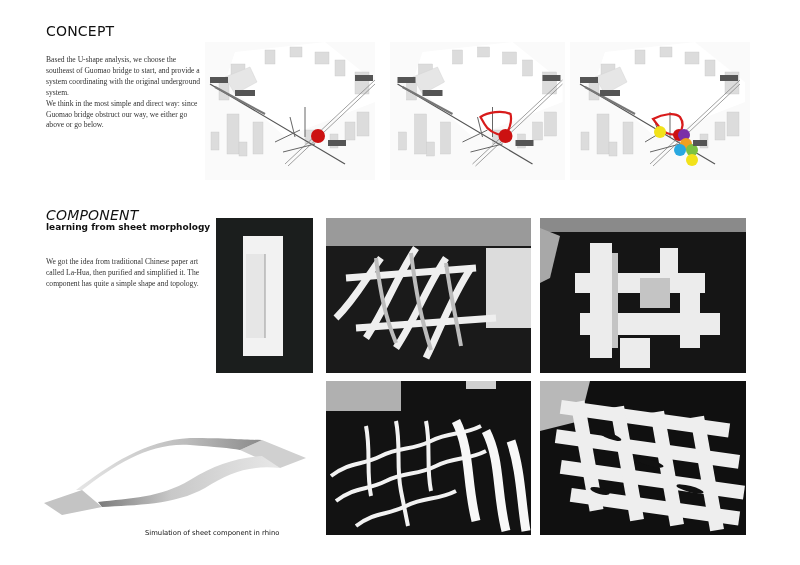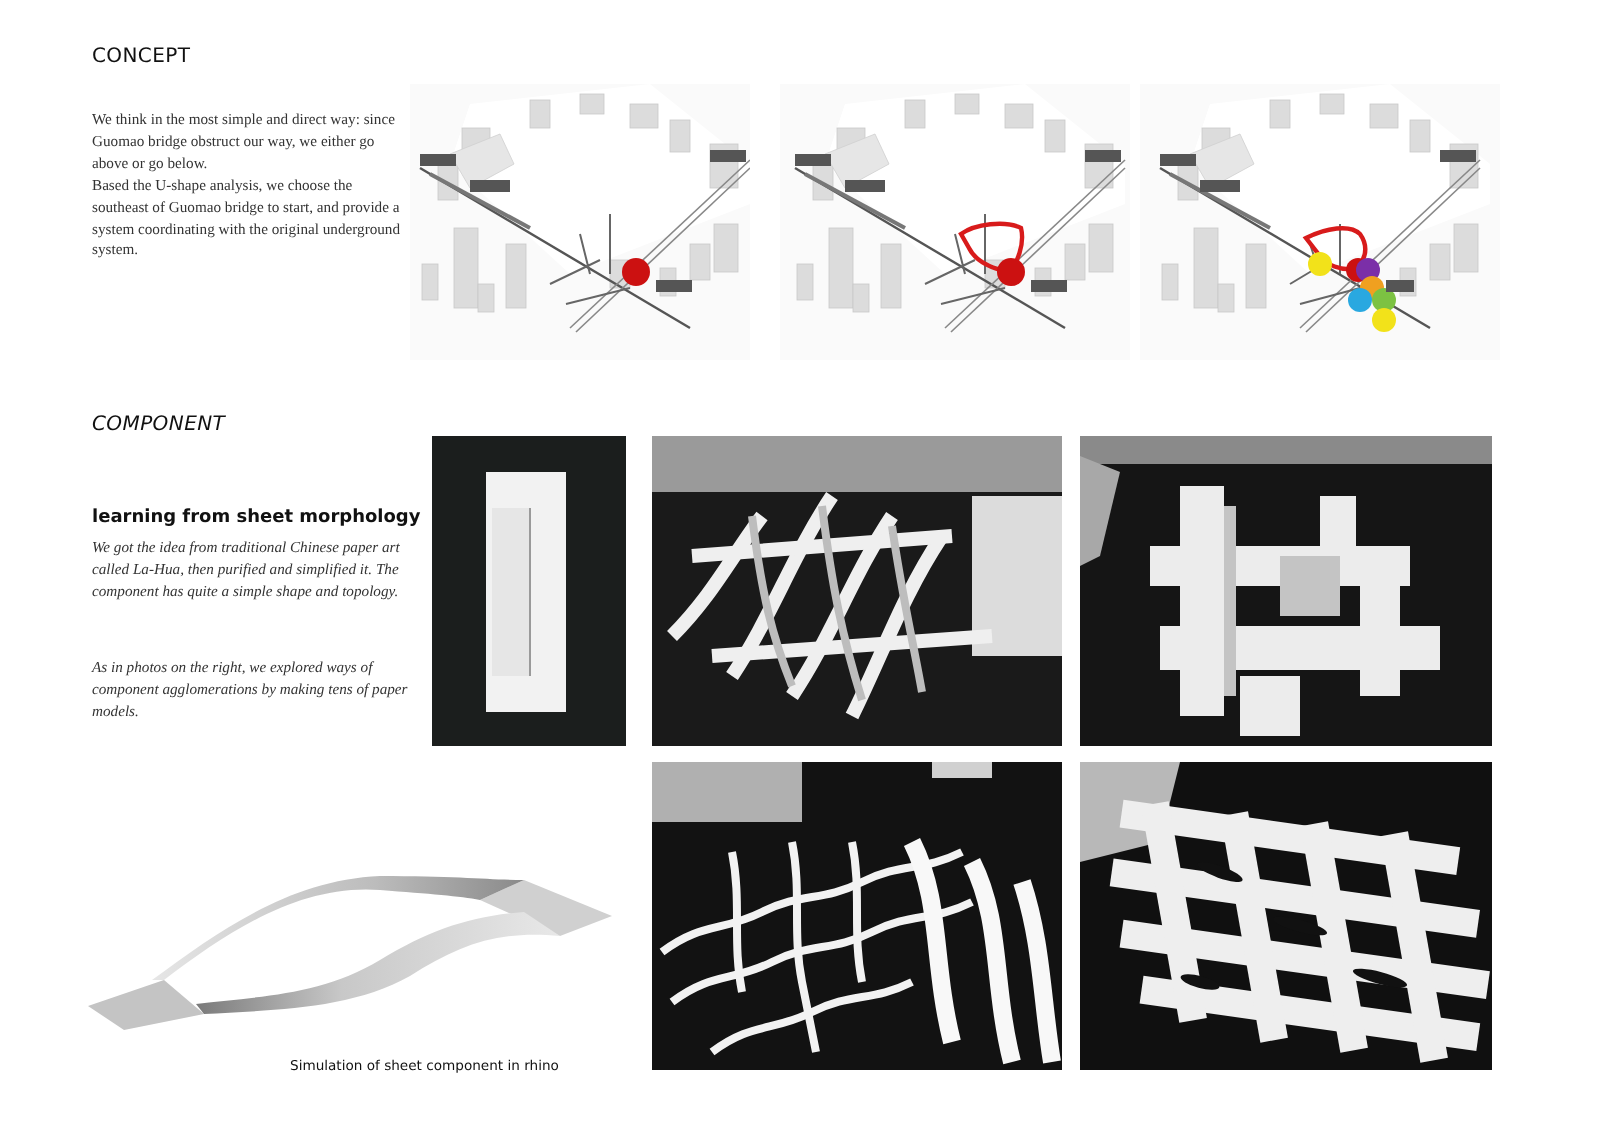--- a/index.html
+++ b/index.html
@@ -1,41 +1,41 @@
 <!DOCTYPE html>
 <html><head>
 <meta charset="utf-8">
 <style>
   * { box-sizing: border-box; margin: 0; padding: 0; }
   html, body { width: 800px; height: 565px; background: #ffffff; overflow: hidden; }
   body { position: relative; font-family: "Liberation Serif", serif; color: #222; }
 
-  .heading { position: absolute; font-family: "DejaVu Sans", sans-serif; font-size: 10px; font-weight: normal; color: #111; letter-spacing: 0.2px; }
+  .heading { position: absolute; font-family: "DejaVu Sans", sans-serif; font-size: 14px; font-weight: normal; color: #111; letter-spacing: 0.2px; }
   .subheading { position: absolute; font-family: "DejaVu Sans", sans-serif; font-size: 9px; font-weight: bold; color: #111; }
   .body-text { position: absolute; font-family: "Liberation Serif", serif; font-size: 7.6px; line-height: 10.9px; color: #333; }
   .body-text p { margin: 0; }
-  .body-text p.gap { margin-top: 27px; font-style: italic; }
+  .body-text p.gap { margin-top: 15px; }
 
   .map-panel { position: absolute; background: #fafafa; overflow: hidden; }
   .map-panel svg { width: 100%; height: 100%; display: block; }
 
   .photo { position: absolute; background: #151515; overflow: hidden; }
   .photo svg { width: 100%; height: 100%; display: block; }
 
   .caption { position: absolute; font-family: "DejaVu Sans", sans-serif; font-size: 6.8px; color: #111; }
   .rhino { position: absolute; }
 </style>
 </head>
 <body>
 
 <h1 class="heading" style="left:46px; top:23px;">CONCEPT</h1>
 
 <div class="body-text" style="left:46px; top:55px; width:160px;">
+  <p>Based the U-shape analysis, we choose the southeast of Guomao bridge to start, and provide a system coordinating with the original underground system.</p>
   <p>We think in the most simple and direct way: since Guomao bridge obstruct our way, we either go above or go below.</p>
-  <p>Based the U-shape analysis, we choose the southeast of Guomao bridge to start, and provide a system coordinating with the original underground system.</p>
 </div>
 
 <div class="map-panel" style="left:205px; top:42px; width:170px; height:138px;">
   <svg viewBox="0 0 170 138">
     <rect width="170" height="138" fill="#fafafa"></rect>
     <polygon points="30,10 120,0 170,40 170,60 80,95 20,40" fill="#ffffff"></polygon>
     <g fill="#dcdcdc" stroke="#c8c8c8" stroke-width="0.4">
       <rect x="14" y="38" width="10" height="20"></rect>
         <rect x="26" y="22" width="14" height="18"></rect>
       <rect x="60" y="8" width="10" height="14"></rect>
@@ -143,25 +143,24 @@
     <circle cx="117" cy="108" r="6" fill="#7cc242"></circle>
     <circle cx="117" cy="118" r="6" fill="#f2e21a"></circle>
     <rect x="5" y="35" width="18" height="6" fill="#555"></rect>
       <rect x="25" y="48" width="20" height="6" fill="#555"></rect>
     <rect x="145" y="33" width="18" height="6" fill="#555"></rect>
       <rect x="118" y="98" width="14" height="6" fill="#555"></rect>
   </svg>
 </div>
 
 <h1 class="heading" style="left:46px; top:207px;font-style:italic;">COMPONENT</h1>
-<h2 class="subheading" style="left:46px; top:222px;margin-top:32px;">learning from sheet morphology</h2>
+<h2 class="subheading" style="left:46px; top:222px;">learning from sheet morphology</h2>
 
 <div class="body-text" style="left:46px; top:242px; width:160px;">
   <p class="gap">We got the idea from traditional Chinese paper art called La-Hua, then purified and simplified it. The component has quite a simple shape and topology.</p>
-  <p class="gap">As in photos on the right, we explored ways of component agglomerations by making tens of paper models.</p>
 </div>
 
 <div class="photo" style="left:216px; top:218px; width:97px; height:155px; background:#1b1d1c;">
   <svg viewBox="0 0 97 155">
     <rect width="97" height="155" fill="#1b1e1d"></rect>
     <rect x="27" y="18" width="40" height="120" fill="#f2f2f2"></rect>
     <rect x="30" y="36" width="19" height="84" fill="#e6e6e6"></rect>
     <line x1="49" y1="36" x2="49" y2="120" stroke="#9a9a9a" stroke-width="1"></line>
   </svg>
 </div>

